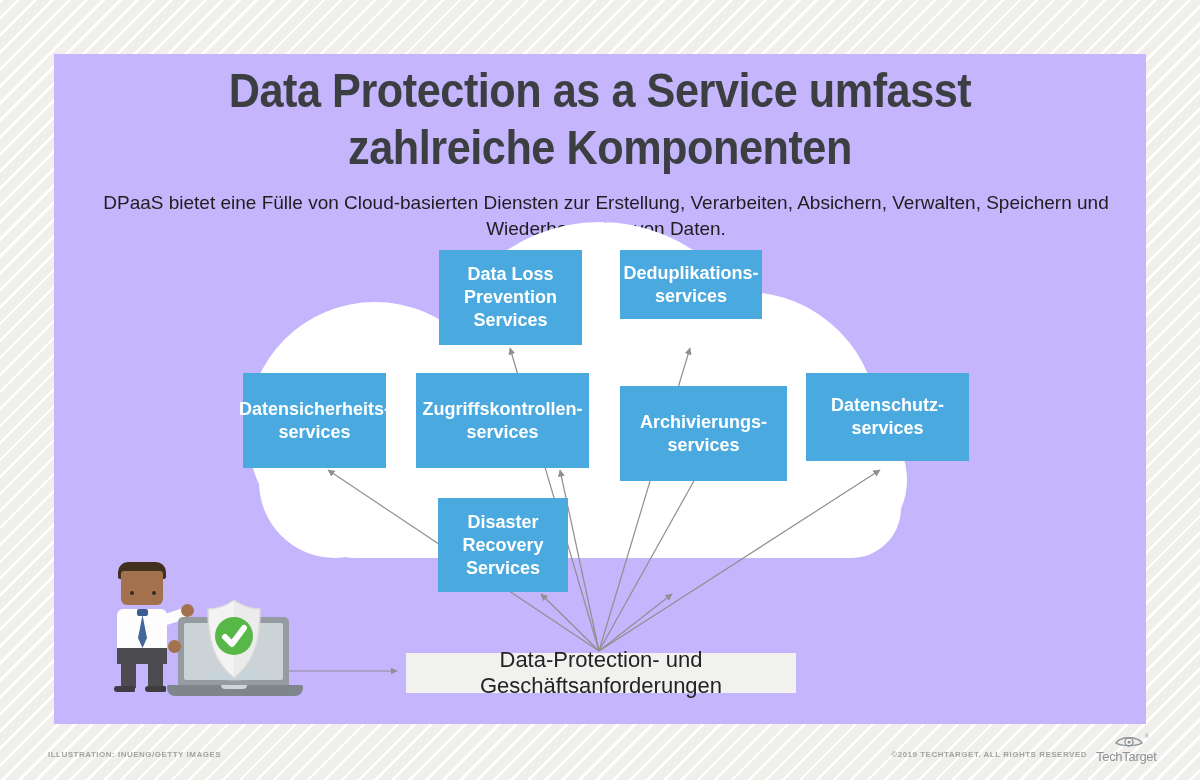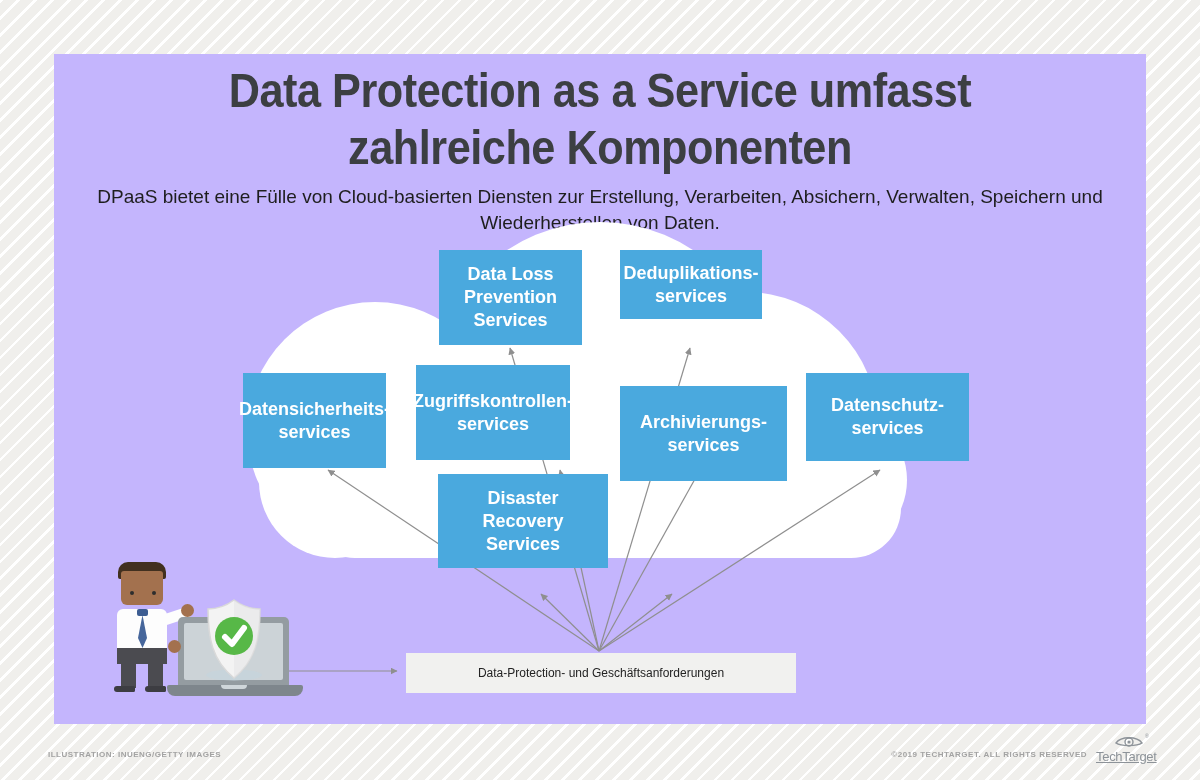--- a/index.html
+++ b/index.html
@@ -11,21 +11,21 @@
   #stage{position:absolute;left:0;top:0;width:1200px;height:780px;}
   .panel{position:absolute;left:54px;top:54px;width:1092px;height:670px;background:#c4b5fd;}
 
   .title{
     position:absolute;left:0;top:8px;width:1092px;margin:0;
     text-align:center;color:#3c3f42;font-weight:700;
     font-size:48px;line-height:57px;letter-spacing:-.5px;
     transform:scaleX(.9);transform-origin:50% 0;
   }
   .subtitle{
-    position:absolute;left:0;top:130px;width:1092px;margin:0;
+    position:absolute;left:0;top:130px;width:1092px;margin:6px;
     text-align:center;color:#1e1e1e;font-size:19px;line-height:26px;
   }
 
   
   .cloud-part{position:absolute;background:#ffffff;border-radius:50%;}
   .cl-top{left:378px;top:168px;width:336px;height:336px;}      
   .cl-left{left:193px;top:248px;width:256px;height:256px;}     
   .cl-right{left:558px;top:238px;width:266px;height:266px;}    
   .cl-left2{left:205px;top:352px;width:152px;height:152px;}    
   .cl-right2{left:709px;top:354px;width:144px;height:144px;}   
@@ -35,21 +35,21 @@
 
   .svc{
     position:absolute;background:#4aa9de;color:#ffffff;
     display:flex;flex-direction:column;align-items:center;justify-content:center;
     font-size:18px;line-height:23px;font-weight:600;text-align:center;
   }
   .svc span{display:block;}
 
   .req-box{
     position:absolute;left:406px;top:653px;width:390px;height:40px;
-    background:#f1f1ef;color:#232323;font-size:12px;
+    background:#f1f1ef;color:#232323;font-size:22px;
     display:flex;align-items:center;justify-content:center;text-align:center;
   }
 
   
   .ill div{position:absolute;}
   .hair{left:118px;top:562px;width:48px;height:17px;background:#42301f;border-radius:10px 10px 2px 2px;}
   .face{left:121px;top:571px;width:42px;height:34px;background:#a3714e;border-radius:3px 3px 6px 6px;}
   .eye{width:4px;height:4px;background:#2d2d2d;border-radius:50%;top:591px;}
   .eye.l{left:130px;} .eye.r{left:152px;}
   .shirt{left:117px;top:609px;width:50px;height:41px;background:#fdfdfd;border-radius:6px 6px 0 0;}
@@ -69,21 +69,21 @@
   .lt-base{left:167px;top:685px;width:136px;height:11px;background:#7e868c;border-radius:2px 2px 8px 8px;}
   .lt-notch{left:221px;top:685px;width:26px;height:4px;background:#cfd6da;border-radius:0 0 4px 4px;}
   .shield-svg{position:absolute;left:198px;top:598px;}
 
   
   .credit,.copyright{
     position:absolute;top:750px;font-size:8px;letter-spacing:.5px;
     color:#a3a3a3;font-weight:700;
   }
   .credit{left:48px;} .copyright{right:113px;}
-  .brand{position:absolute;left:1096px;top:749px;width:60px;font-size:13px;letter-spacing:-.3px;color:#8d9399;font-weight:500;text-decoration:underline;}
+  .brand{position:absolute;left:1096px;top:749px;width:60px;font-size:13px;letter-spacing:-.3px;color:#8d9399;font-weight:500;}
   .eye-logo{position:absolute;left:1114px;top:733px;}
 </style>
 </head>
 <body>
 
 <div id="stage">
   <div class="panel">
 
     <h1 class="title"><span>Data Protection as a Service umfasst</span><br><span>zahlreiche Komponenten</span></h1>
 
@@ -124,33 +124,33 @@
     <span>Services</span>
   </div>
   <div class="svc" style="left:620px;top:250px;width:142px;height:69px">
     <span>Deduplikations-</span>
     <span>services</span>
   </div>
   <div class="svc" style="left:243px;top:373px;width:143px;height:95px">
     <span>Datensicherheits-</span>
     <span>services</span>
   </div>
-  <div class="svc" style="left:416px;top:365px;width:154px;height:95px">
+  <div class="svc" style="left:416px;top:373px;width:173px;height:95px">
     <span>Zugriffskontrollen-</span>
     <span>services</span>
   </div>
   <div class="svc" style="left:620px;top:386px;width:167px;height:95px">
     <span>Archivierungs-</span>
     <span>services</span>
   </div>
   <div class="svc" style="left:806px;top:373px;width:163px;height:88px">
     <span>Datenschutz-</span>
     <span>services</span>
   </div>
-  <div class="svc" style="left:438px;top:474px;width:170px;height:94px">
+  <div class="svc" style="left:438px;top:498px;width:130px;height:94px">
     <span>Disaster</span>
     <span>Recovery</span>
     <span>Services</span>
   </div>
 
   <div class="req-box">
     <span>Data-Protection- und Geschäftsanforderungen</span>
   </div>
 
   <div class="ill">

